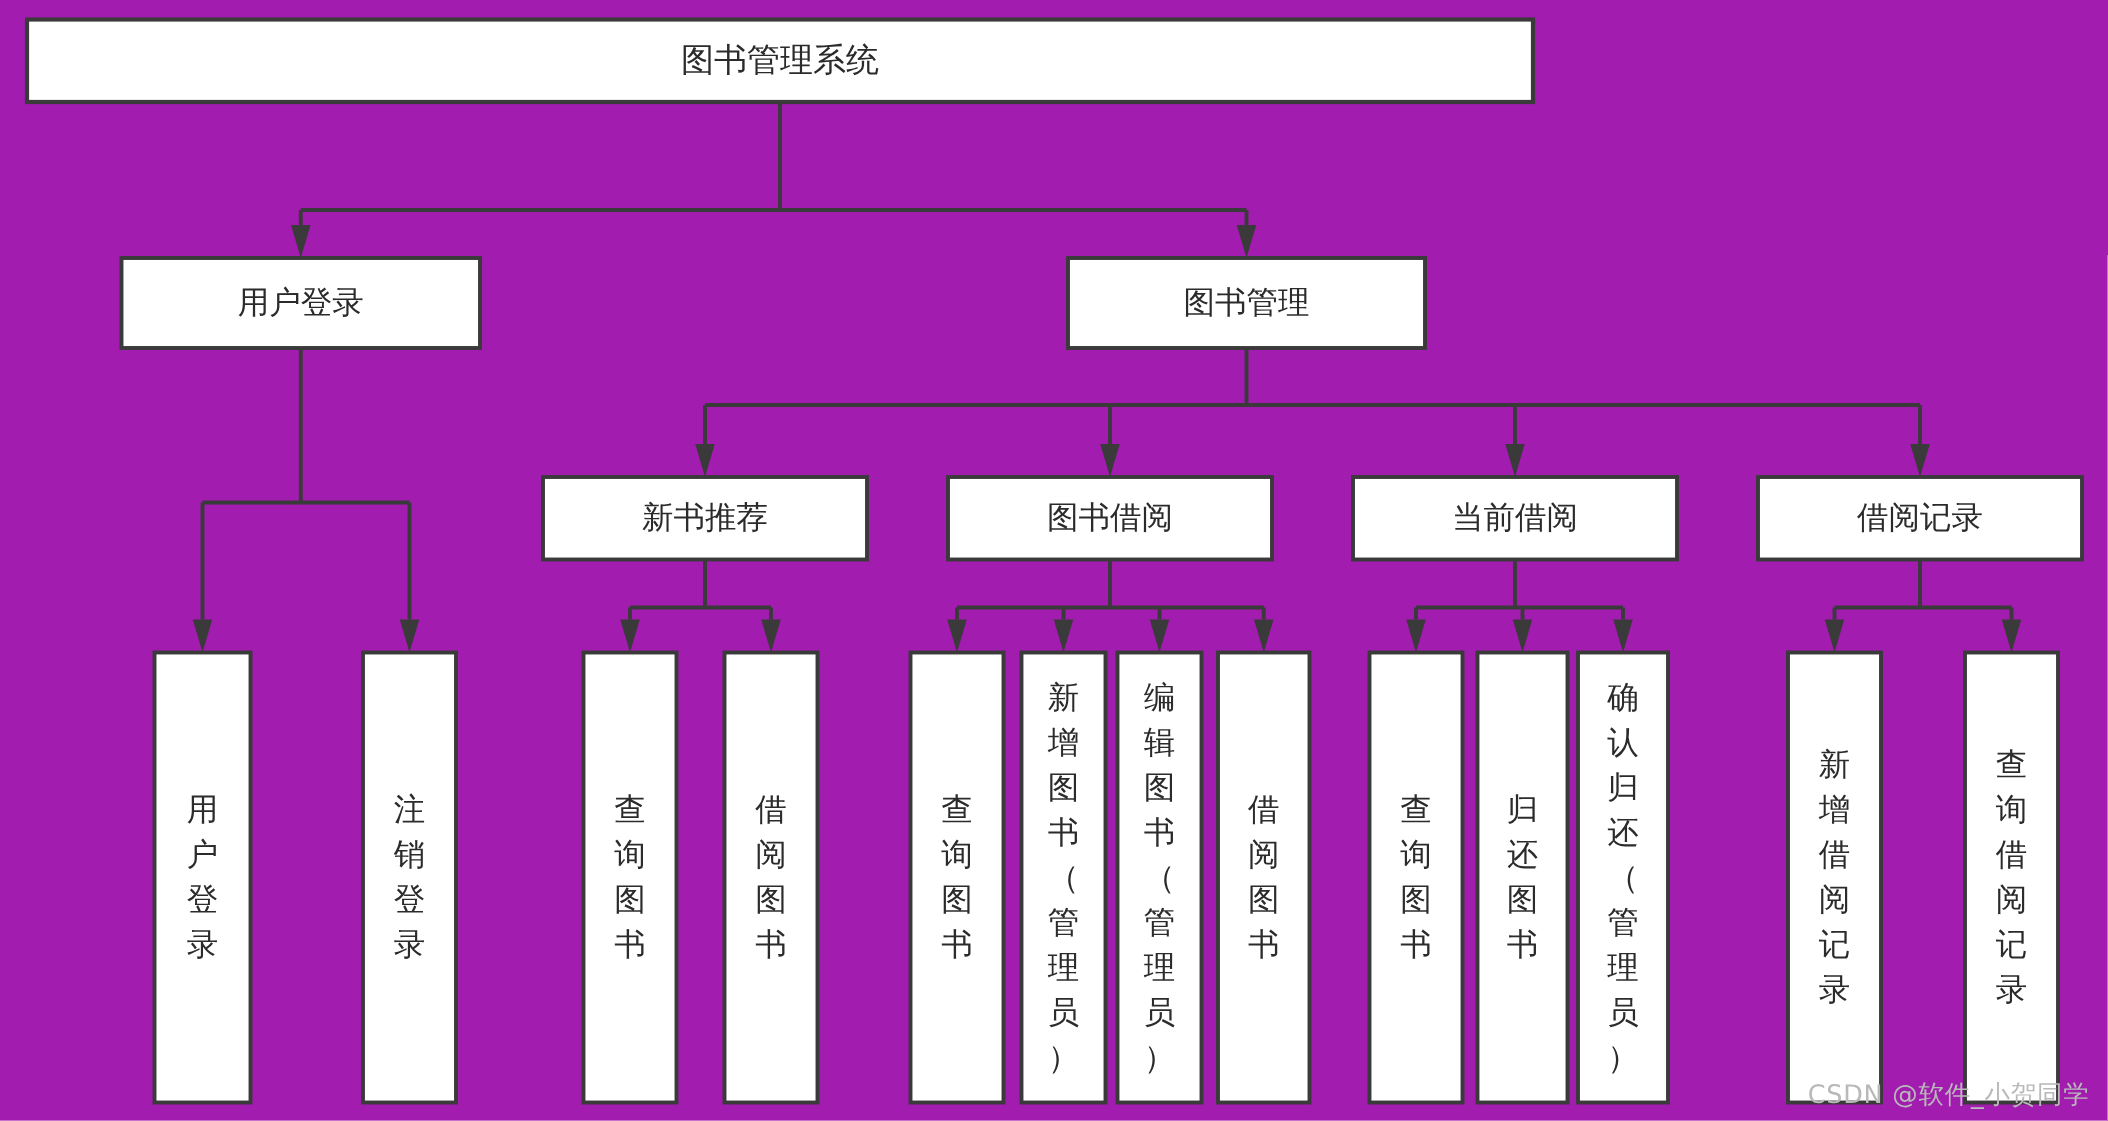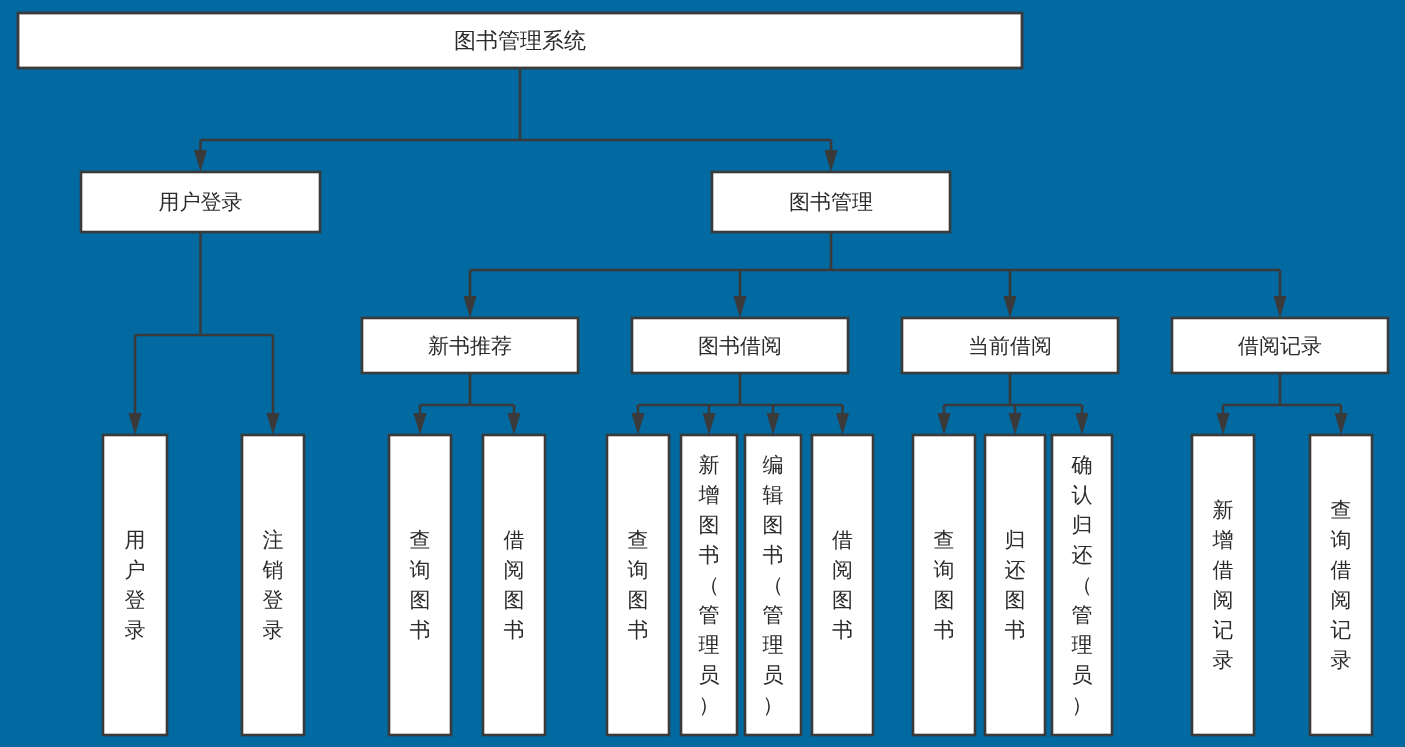--- a/index.html
+++ b/index.html
@@ -11,21 +11,21 @@
   body {
     width: 1405px;
     height: 747px;
     overflow: hidden;
     font-family: "DejaVu Sans", "Liberation Sans", sans-serif;
   }
   #diagram-root {
     position: relative;
     width: 1405px;
     height: 747px;
-    background: #0369a1;
+    background: #a21caf;
   }
   svg.diagram-canvas {
     position: absolute;
     left: 0;
     top: 0;
     width: 1405px;
     height: 747px;
     display: block;
   }
   .node-box {
@@ -262,14 +262,15 @@
           <text x="1341" y="541" class="leaf-label-glyph">询</text>
           <text x="1341" y="571" class="leaf-label-glyph">借</text>
           <text x="1341" y="601" class="leaf-label-glyph">阅</text>
           <text x="1341" y="631" class="leaf-label-glyph">记</text>
           <text x="1341" y="661" class="leaf-label-glyph">录</text>
         </g>
       </g>
 
   </svg>
 
+  <div class="watermark-text">CSDN @软件_小贺同学</div>
 
 </div>
 
 </body></html>

